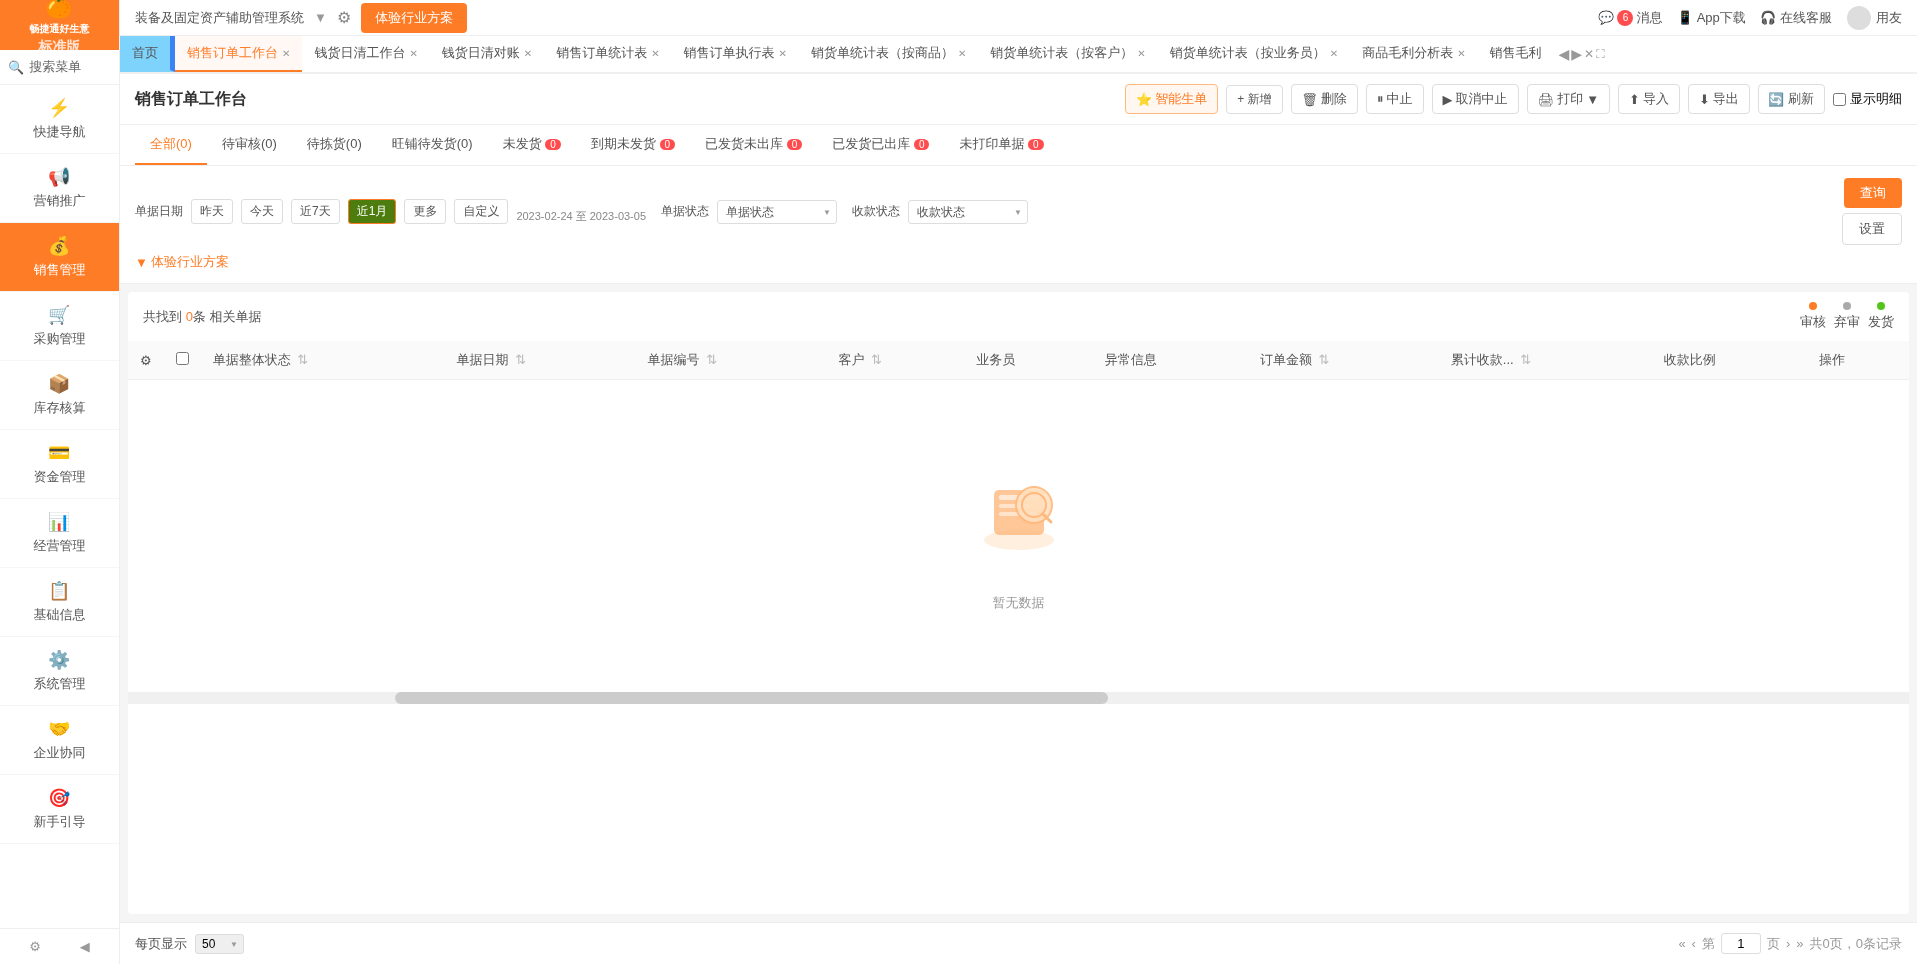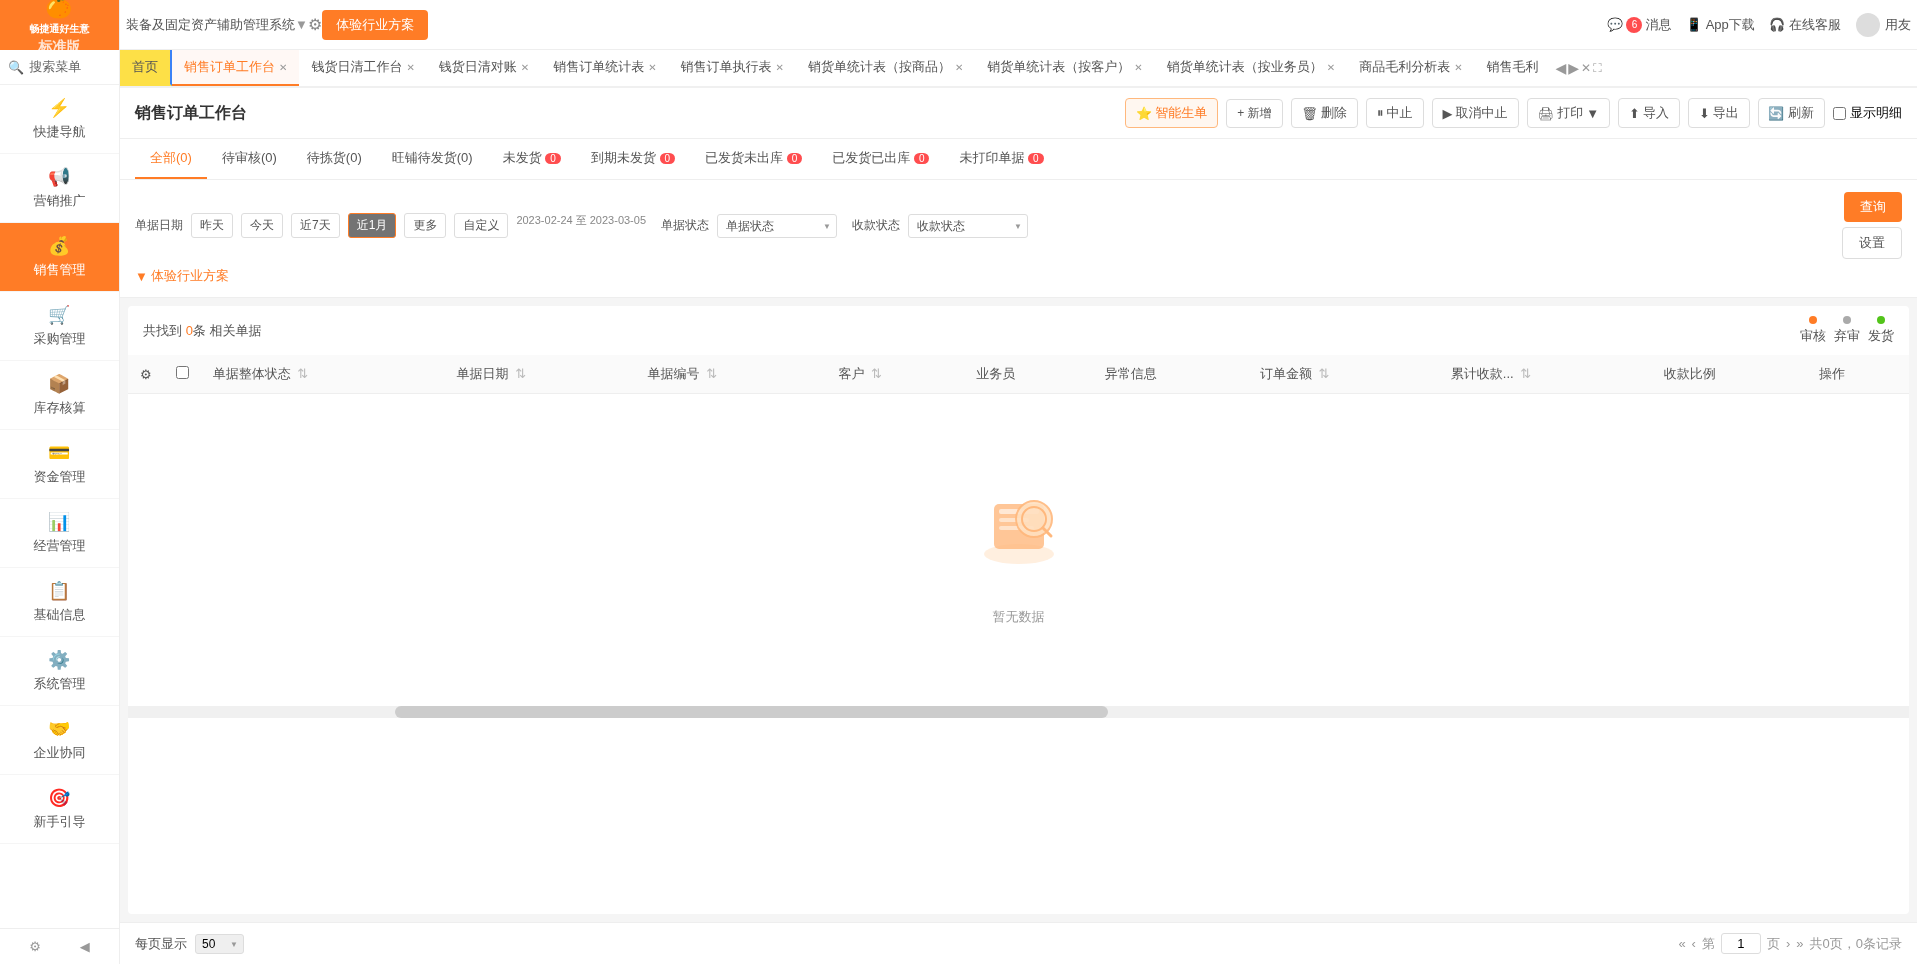--- a/index.html
+++ b/index.html
@@ -12,32 +12,32 @@
     .sidebar-search { display: flex; align-items: center; padding: 8px; border-bottom: 1px solid #f0f0f0; cursor: pointer; color: #666; gap: 5px; }
     .sidebar-item { display: flex; flex-direction: column; align-items: center; padding: 12px 5px; cursor: pointer; color: #555; gap: 4px; font-size: 12px; border-bottom: 1px solid #f5f5f5; }
     .sidebar-item.active { background: #ff7c26; color: #fff; }
     .sidebar-item .icon { font-size: 18px; }
     .sidebar-bottom { margin-top: auto; display: flex; align-items: center; justify-content: space-around; padding: 10px; border-top: 1px solid #eee; }
 
     
     .main { flex: 1; display: flex; flex-direction: column; overflow: hidden; }
 
     
-    .topbar { height: 50px; background: #fff; display: flex; align-items: center; padding: 0 6px; border-bottom: 1px solid #eee; }
+    .topbar { height: 36px; background: #fff; display: flex; align-items: center; padding: 0 15px; border-bottom: 1px solid #eee; gap: 10px; }
     .topbar-btn-orange { background: #ff7c26; color: #fff; border: none; padding: 6px 14px; border-radius: 4px; cursor: pointer; font-size: 13px; }
     .topbar-actions { display: flex; gap: 15px; align-items: center; color: #555; font-size: 12px; }
     .topbar-actions span { cursor: pointer; display: flex; align-items: center; gap: 3px; }
     .badge { background: #ff4d4f; color: #fff; border-radius: 50%; width: 16px; height: 16px; font-size: 10px; display: inline-flex; align-items: center; justify-content: center; }
 
     
     .tabbar { background: #fff; display: flex; align-items: center; border-bottom: 2px solid #f0f0f0; overflow: hidden; min-height: 36px; }
     .tab { padding: 8px 12px; cursor: pointer; color: #555; white-space: nowrap; font-size: 12px; display: flex; align-items: center; gap: 4px; border-bottom: 2px solid transparent; flex-shrink: 0; }
     .tab.active { color: #ff7c26; border-bottom: 2px solid #ff7c26; background: #fff8f5; }
     .tab-close { font-size: 10px; color: #999; cursor: pointer; }
-    .tab-home { background: #fde047; color: #555; padding: 8px 12px; font-size: 12px; cursor: pointer; border-right: 2px solid #3b82f6; }
+    .tab-home { background: #7dd3fc; color: #555; padding: 8px 12px; font-size: 12px; cursor: pointer; border-right: 5px solid #3b82f6; }
     .tab-nav { display: flex; align-items: center; gap: 2px; padding: 0 5px; color: #999; }
     .tab-nav span { cursor: pointer; font-size: 14px; }
 
     
     .page-content { flex: 1; display: flex; flex-direction: column; overflow: hidden; background: #f5f5f5; }
 
     
     .page-header { background: #fff; padding: 10px 15px; display: flex; align-items: center; justify-content: space-between; border-bottom: 1px solid #eee; }
     .page-title { font-size: 16px; font-weight: bold; color: #333; }
     .page-header-actions { display: flex; gap: 8px; align-items: center; }
@@ -48,23 +48,23 @@
     .filter-tabs { background: #fff; padding: 0 15px; border-bottom: 1px solid #eee; display: flex; gap: 0; }
     .filter-tab { padding: 10px 15px; cursor: pointer; color: #555; font-size: 12px; border-bottom: 2px solid transparent; }
     .filter-tab.active { color: #ff7c26; border-bottom: 2px solid #ff7c26; }
     .filter-tab .red-badge { background: #ff4d4f; color: #fff; border-radius: 10px; padding: 0 5px; font-size: 10px; }
 
     
     .search-area { background: #fff; padding: 12px 15px; border-bottom: 1px solid #eee; }
     .search-row { display: flex; align-items: center; gap: 15px; flex-wrap: wrap; }
     .search-item { display: flex; align-items: center; gap: 8px; }
     .search-label { color: #555; font-size: 12px; white-space: nowrap; }
-    .date-filter { display: flex; gap: 8px; align-items: flex-start; flex-wrap: wrap; }
+    .date-filter { display: flex; gap: 8px; align-items: flex-end; flex-wrap: wrap; }
     .date-btn { padding: 3px 8px; border: 1px solid #ddd; border-radius: 3px; cursor: pointer; font-size: 12px; color: #555; background: #fff; }
-    .date-btn.active { background: #737373; color: #fff; border-color: #ff7c26; }
+    .date-btn.active { background: #4d7c0f; color: #fff; border-color: #ff7c26; }
     .date-range { font-size: 11px; color: #888; }
     .search-select { border: 1px solid #ddd; border-radius: 3px; padding: 4px 25px 4px 8px; font-size: 12px; color: #555; background: #fff; appearance: none; cursor: pointer; min-width: 120px; position: relative; }
     .select-wrapper { position: relative; display: inline-block; }
     .select-wrapper::after { content: '▼'; position: absolute; right: 6px; top: 50%; transform: translateY(-50%); font-size: 8px; color: #999; pointer-events: none; }
     .expand-btn { color: #ff7c26; cursor: pointer; font-size: 12px; display: flex; align-items: center; gap: 3px; }
     .search-btn-orange { background: #ff7c26; color: #fff; border: none; padding: 6px 16px; border-radius: 4px; cursor: pointer; font-size: 13px; }
     .search-btn-white { background: #fff; color: #555; border: 1px solid #ddd; padding: 6px 16px; border-radius: 4px; cursor: pointer; font-size: 13px; }
 
     
     .table-area { flex: 1; background: #fff; overflow: auto; margin: 8px; border-radius: 4px; }

